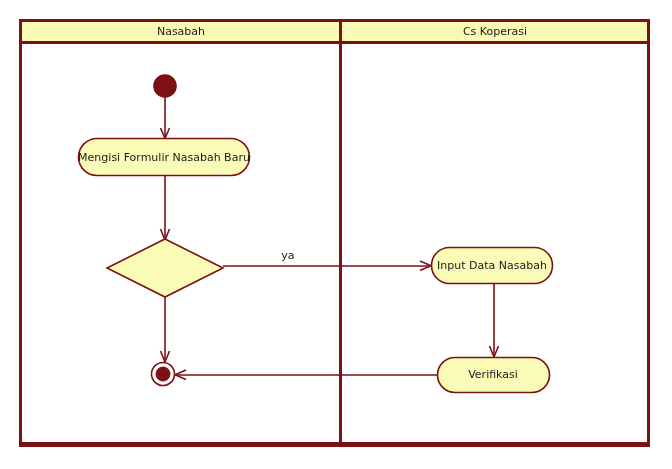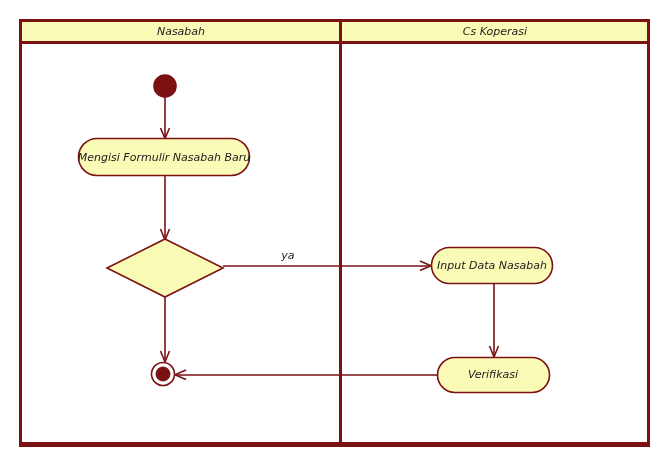--- a/index.html
+++ b/index.html
@@ -11,21 +11,20 @@
     width: 672px;
     height: 469px;
     overflow: hidden;
     font-family: "DejaVu Sans", sans-serif;
   }
   #canvas {
     position: relative;
     width: 584px;
     height: 469px;
     background: #ffffff;
-    font-style: italic;
   }
   #diagram-svg {
     position: absolute;
     left: 0;
     top: 0;
     width: 672px;
     height: 469px;
   }
   .node-label {
     font-family: "DejaVu Sans", sans-serif;

